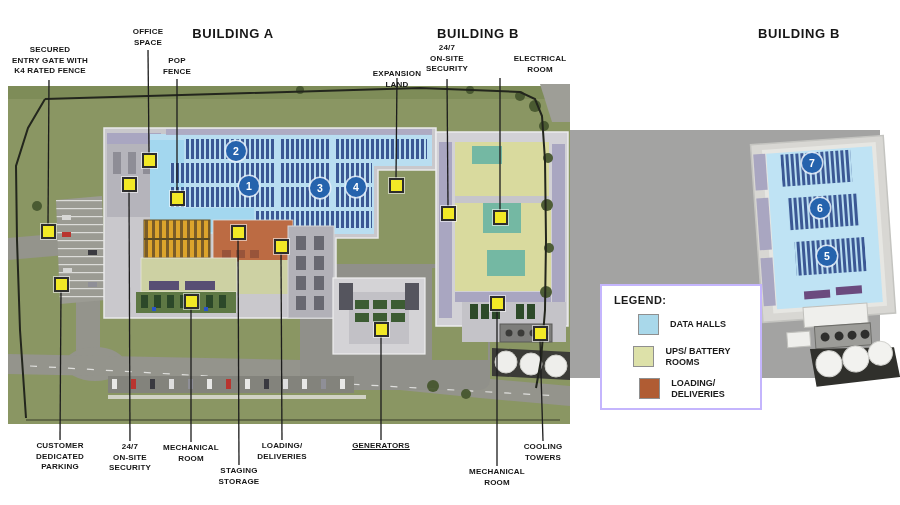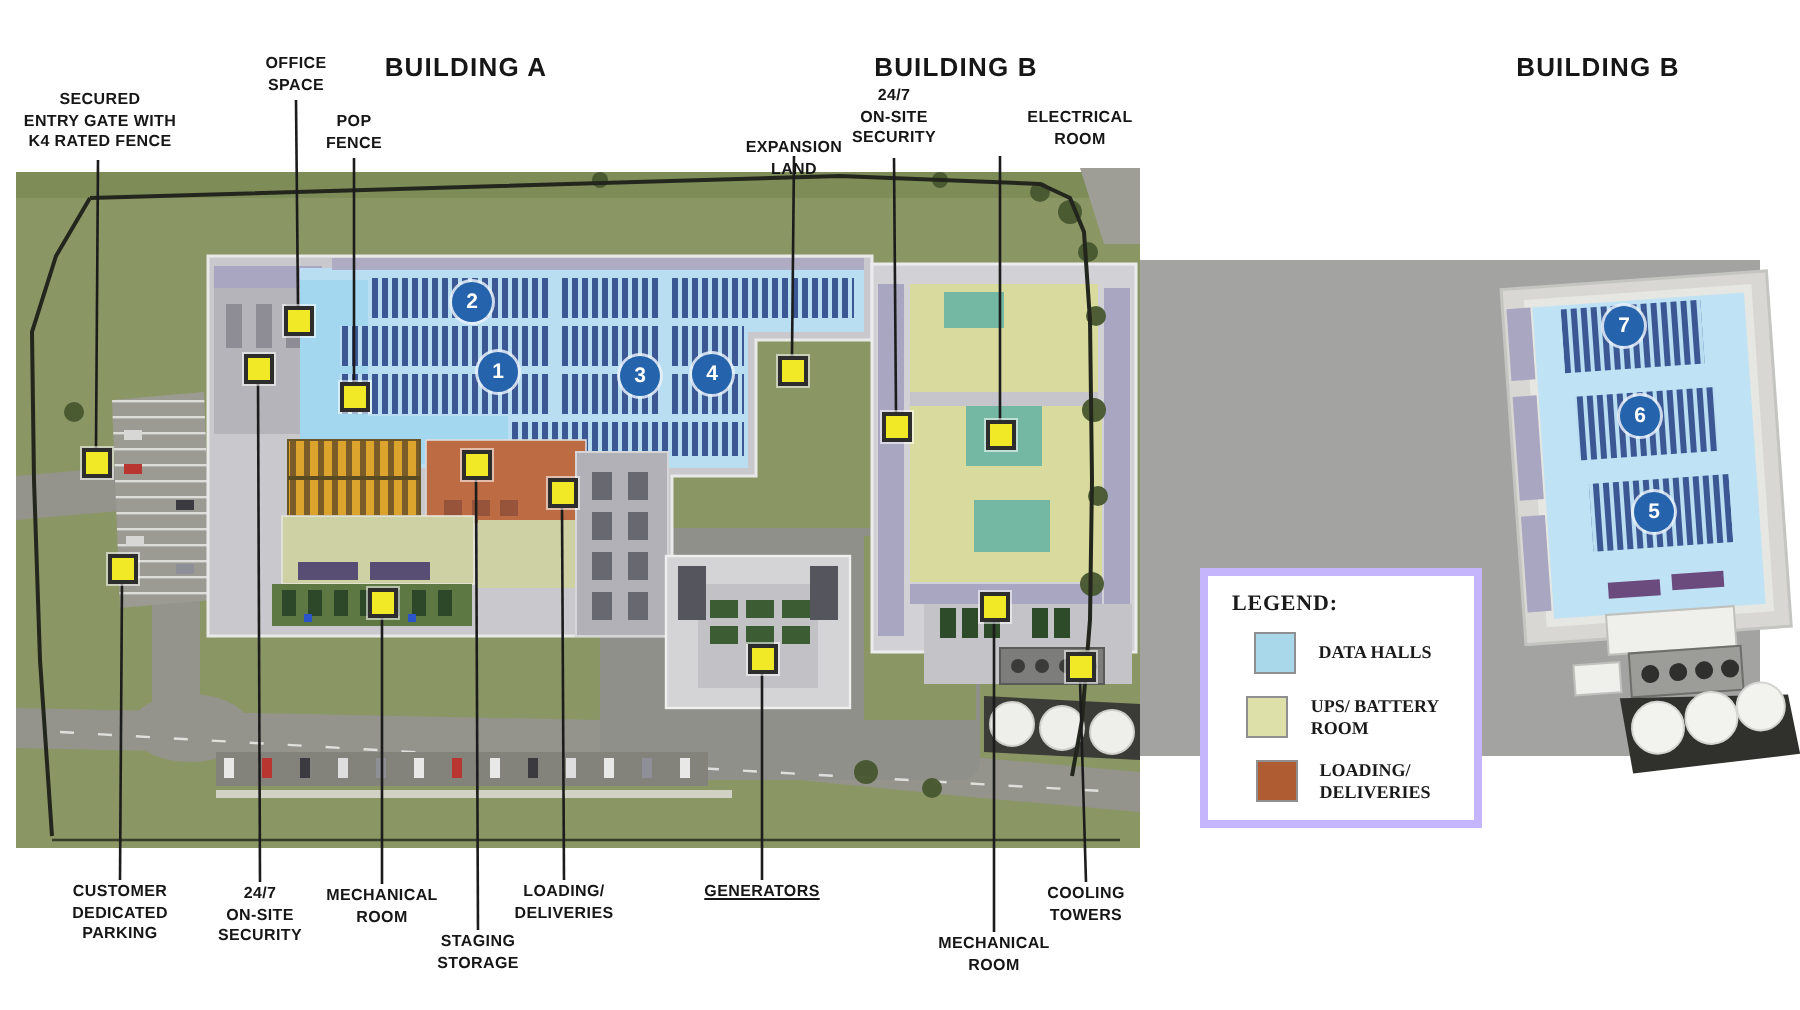--- a/index.html
+++ b/index.html
@@ -10,22 +10,22 @@
            font-size:8px;font-weight:700;line-height:10.5px;letter-spacing:.2px;
            white-space:pre-line;color:#161616;z-index:6;}
   .bldg-title{position:absolute;transform:translateX(-50%);text-align:center;
            font-size:13px;font-weight:800;letter-spacing:.6px;color:#161616;z-index:6;}
   .marker{position:absolute;width:15px;height:15px;background:#f2e926;
           border:2.4px solid #2d2d2d;box-sizing:border-box;z-index:5;
           box-shadow:0 0 0 1px rgba(255,255,255,.55);}
   .hallnum{position:absolute;width:20px;height:20px;border-radius:50%;background:#2563ad;
            color:#ffffff;font-size:10.5px;font-weight:800;line-height:20px;text-align:center;
            z-index:5;box-shadow:0 0 0 1.5px rgba(232,240,250,.85);}
-  #legend{position:absolute;left:600px;top:284px;width:141px;box-sizing:border-box;
-          background:#ffffff;border:4px solid #c4b5fd;padding:8px 10px 9px 12px;z-index:7;font-family:Liberation Serif, serif;}
+  #legend{position:absolute;left:600px;top:284px;width:162px;box-sizing:border-box;
+          background:#ffffff;border:2px solid #c4b5fd;padding:8px 10px 9px 12px;z-index:7;}
   #legend .lg-title{font-size:11px;font-weight:800;letter-spacing:.4px;margin-bottom:8px;}
   .lg-row{display:flex;align-items:center;margin-bottom:11px;justify-content:center;}
   .lg-row:last-child{margin-bottom:0;}
   .lg-swatch{width:21px;height:21px;border:1px solid #8f8f8f;box-sizing:border-box;flex:0 0 auto;}
   .lg-label{margin-left:11px;font-size:9px;font-weight:700;line-height:10.5px;white-space:pre-line;}
 </style>
 </head>
 <body>
 
 <div id="stage">
@@ -321,21 +321,21 @@
 
   <div id="legend">
     <div class="lg-title">LEGEND:</div>
     <div class="lg-row">
       <div class="lg-swatch" style="background-color: rgb(169, 216, 234);"></div>
       <div class="lg-label">DATA HALLS</div>
     </div>
     <div class="lg-row">
       <div class="lg-swatch" style="background-color: rgb(221, 225, 169);"></div>
       <div class="lg-label">UPS/ BATTERY
-ROOM</div>
+ROOMS</div>
     </div>
     <div class="lg-row">
       <div class="lg-swatch" style="background-color: rgb(176, 92, 51);"></div>
       <div class="lg-label">LOADING/
 DELIVERIES</div>
     </div>
   </div>
 
 </div>
 

